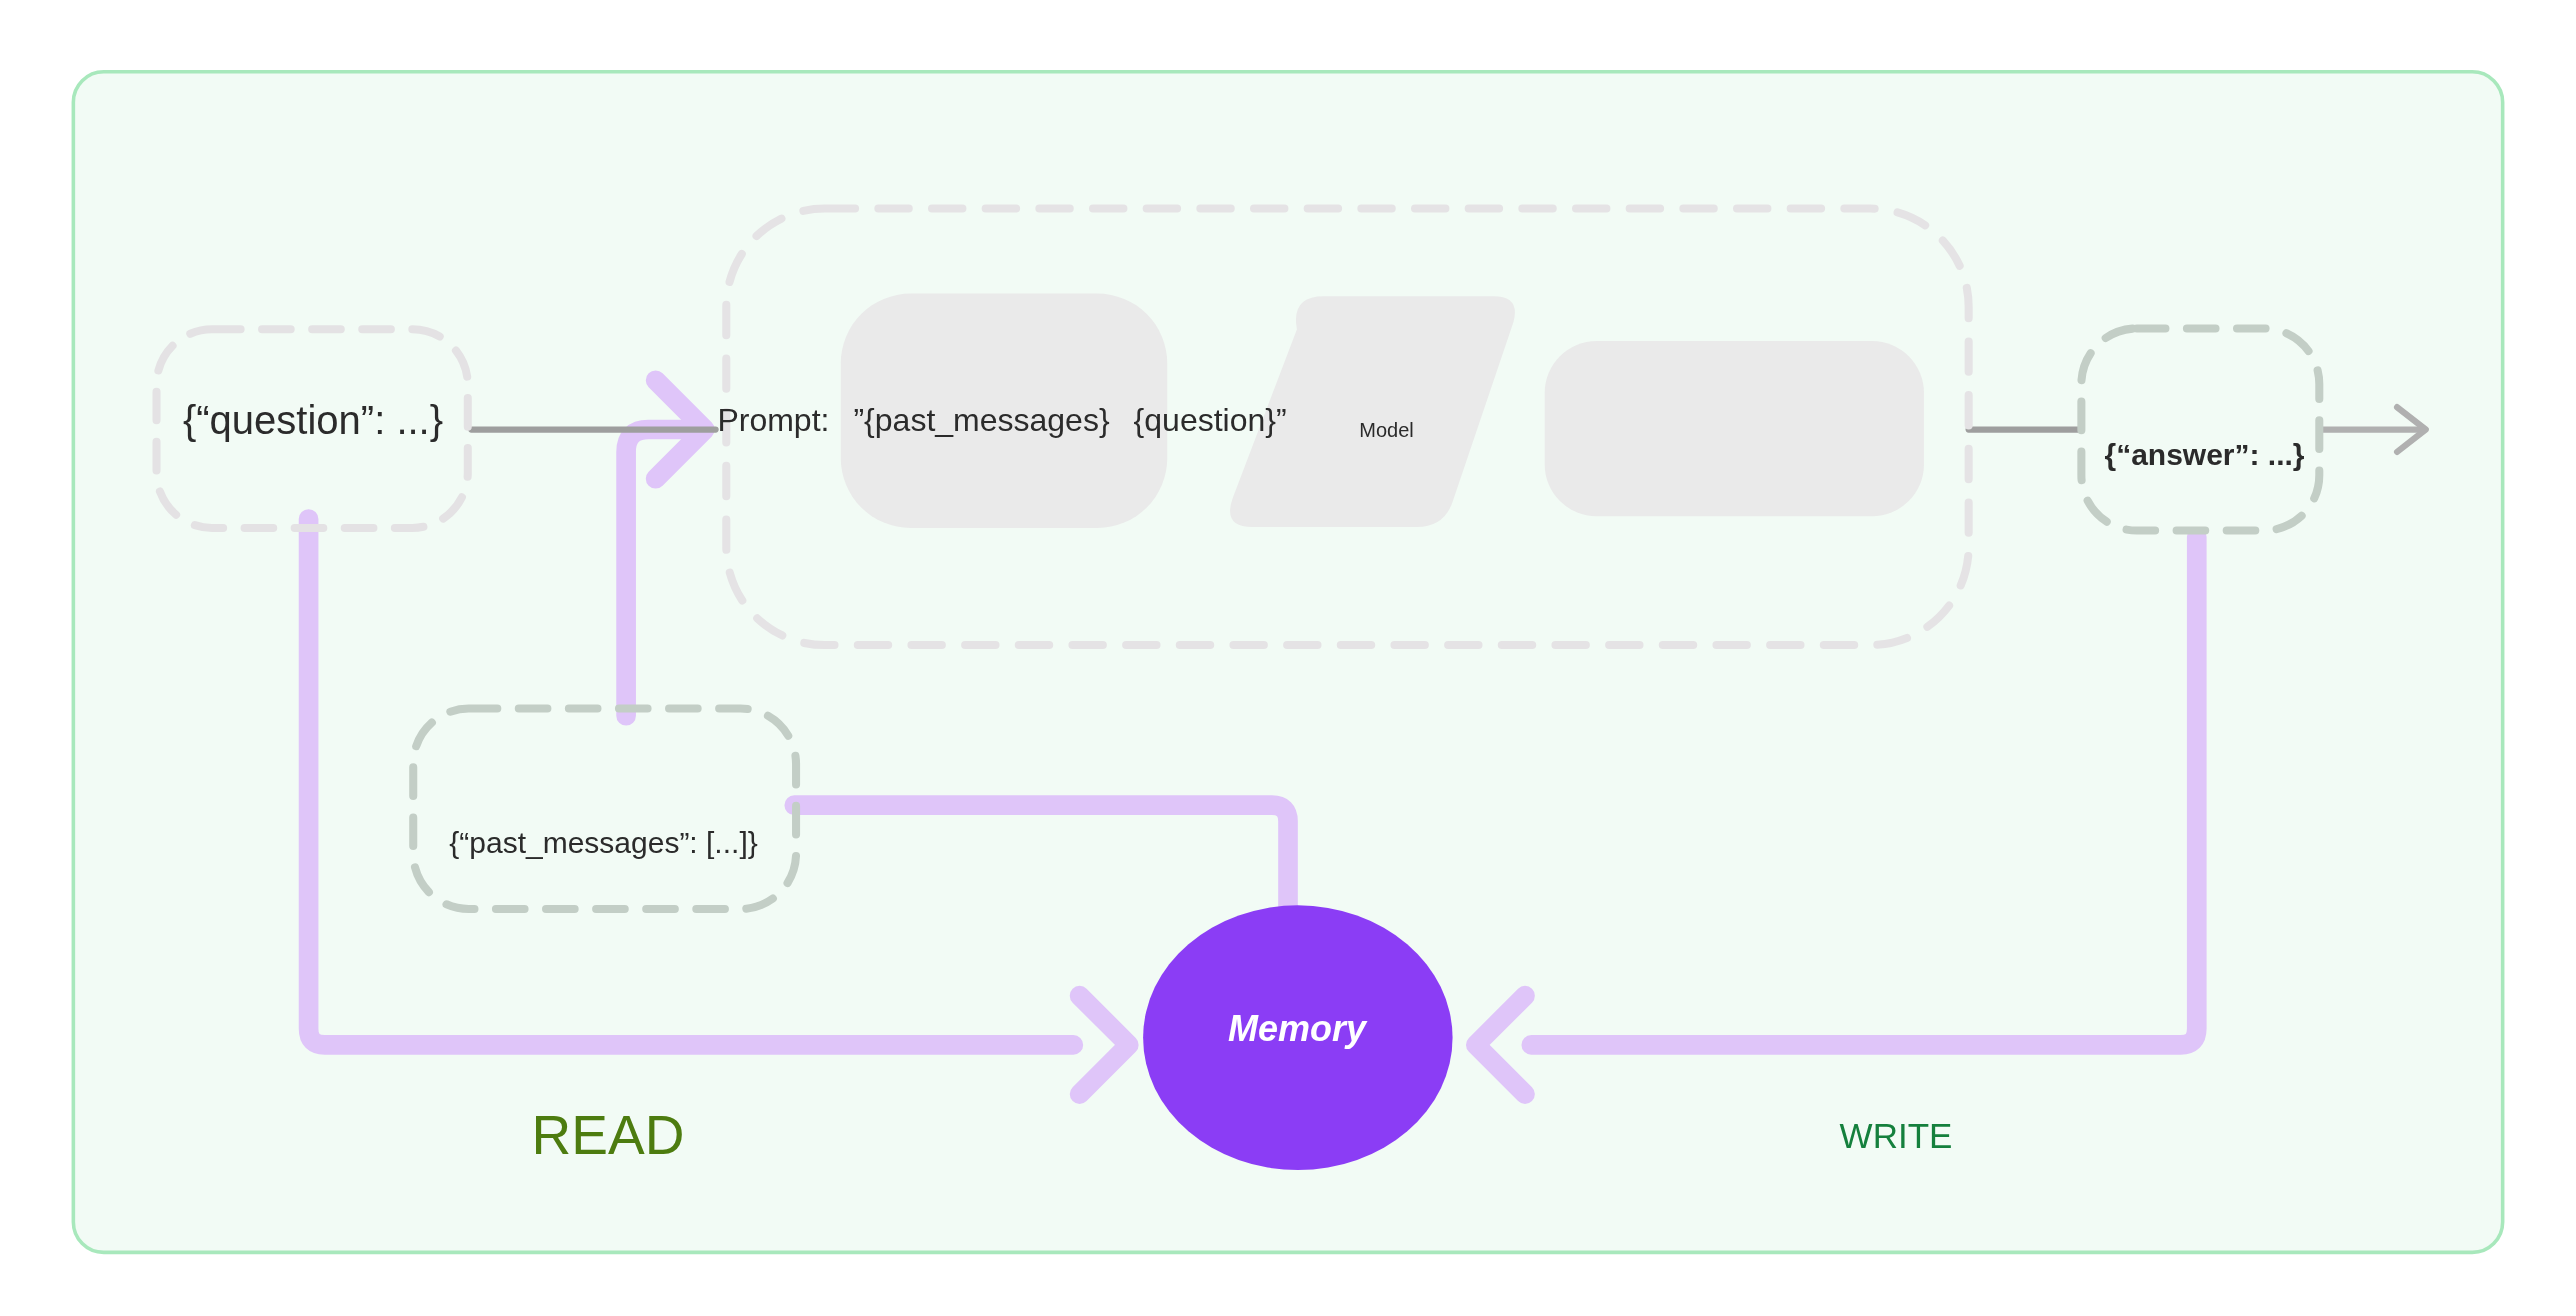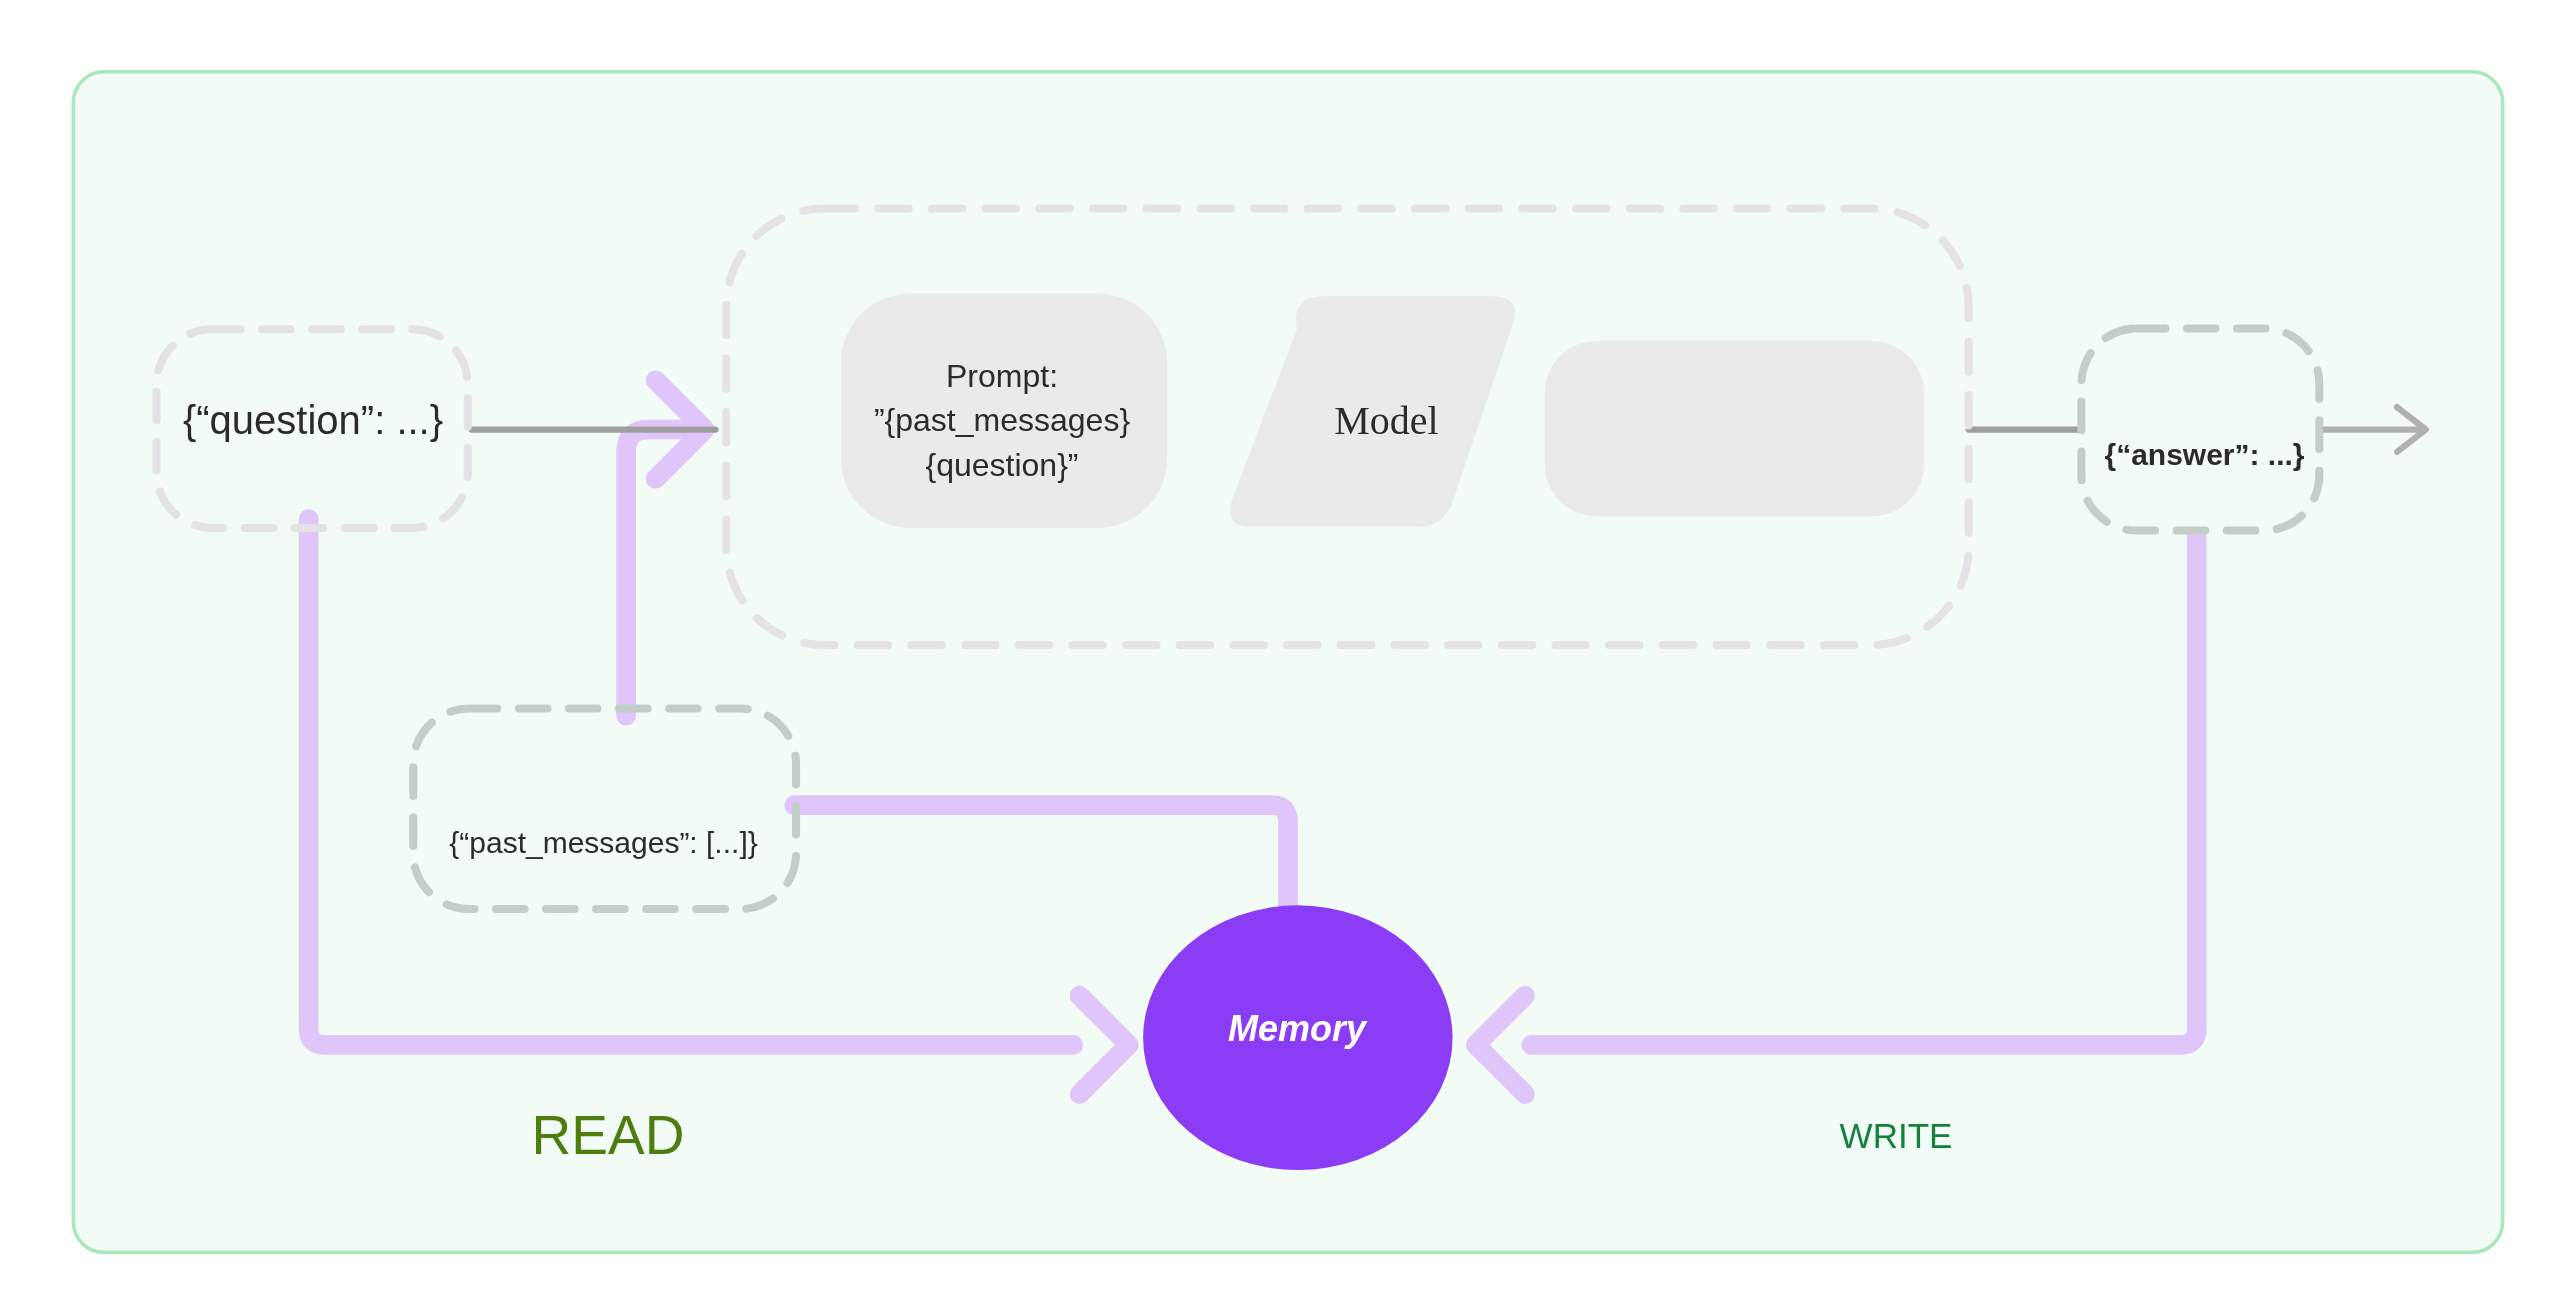--- a/index.html
+++ b/index.html
@@ -41,26 +41,25 @@
     font-size: 30px;
   }
   #lbl-answer {
     left: 2075px; top: 428px; width: 259px; height: 54px;
     font-size: 30px;
     font-weight: bold;
   }
   #lbl-prompt {
     left: 832px; top: 349px; width: 340px; height: 143px;
     font-size: 32px;
-    flex-direction: column;
+    gap: 24px;
   }
   #lbl-model {
-    left: 1270px; top: 394px; width: 233px; height: 54px;
-    font-size: 40px;
-    font-family: Liberation Serif, serif;
+    left: 1270px; top: 404px; width: 233px; height: 54px;
+    font-size: 20px;
   }
   #lbl-parser {
     left: 1547px; top: 369px; width: 385px; height: 98px;
     font-size: 32px;
     flex-direction: column;
   }
   #lbl-memory {
     left: 1145px; top: 1002px; width: 304px; height: 54px;
     font-size: 36px;
     font-weight: bold;

